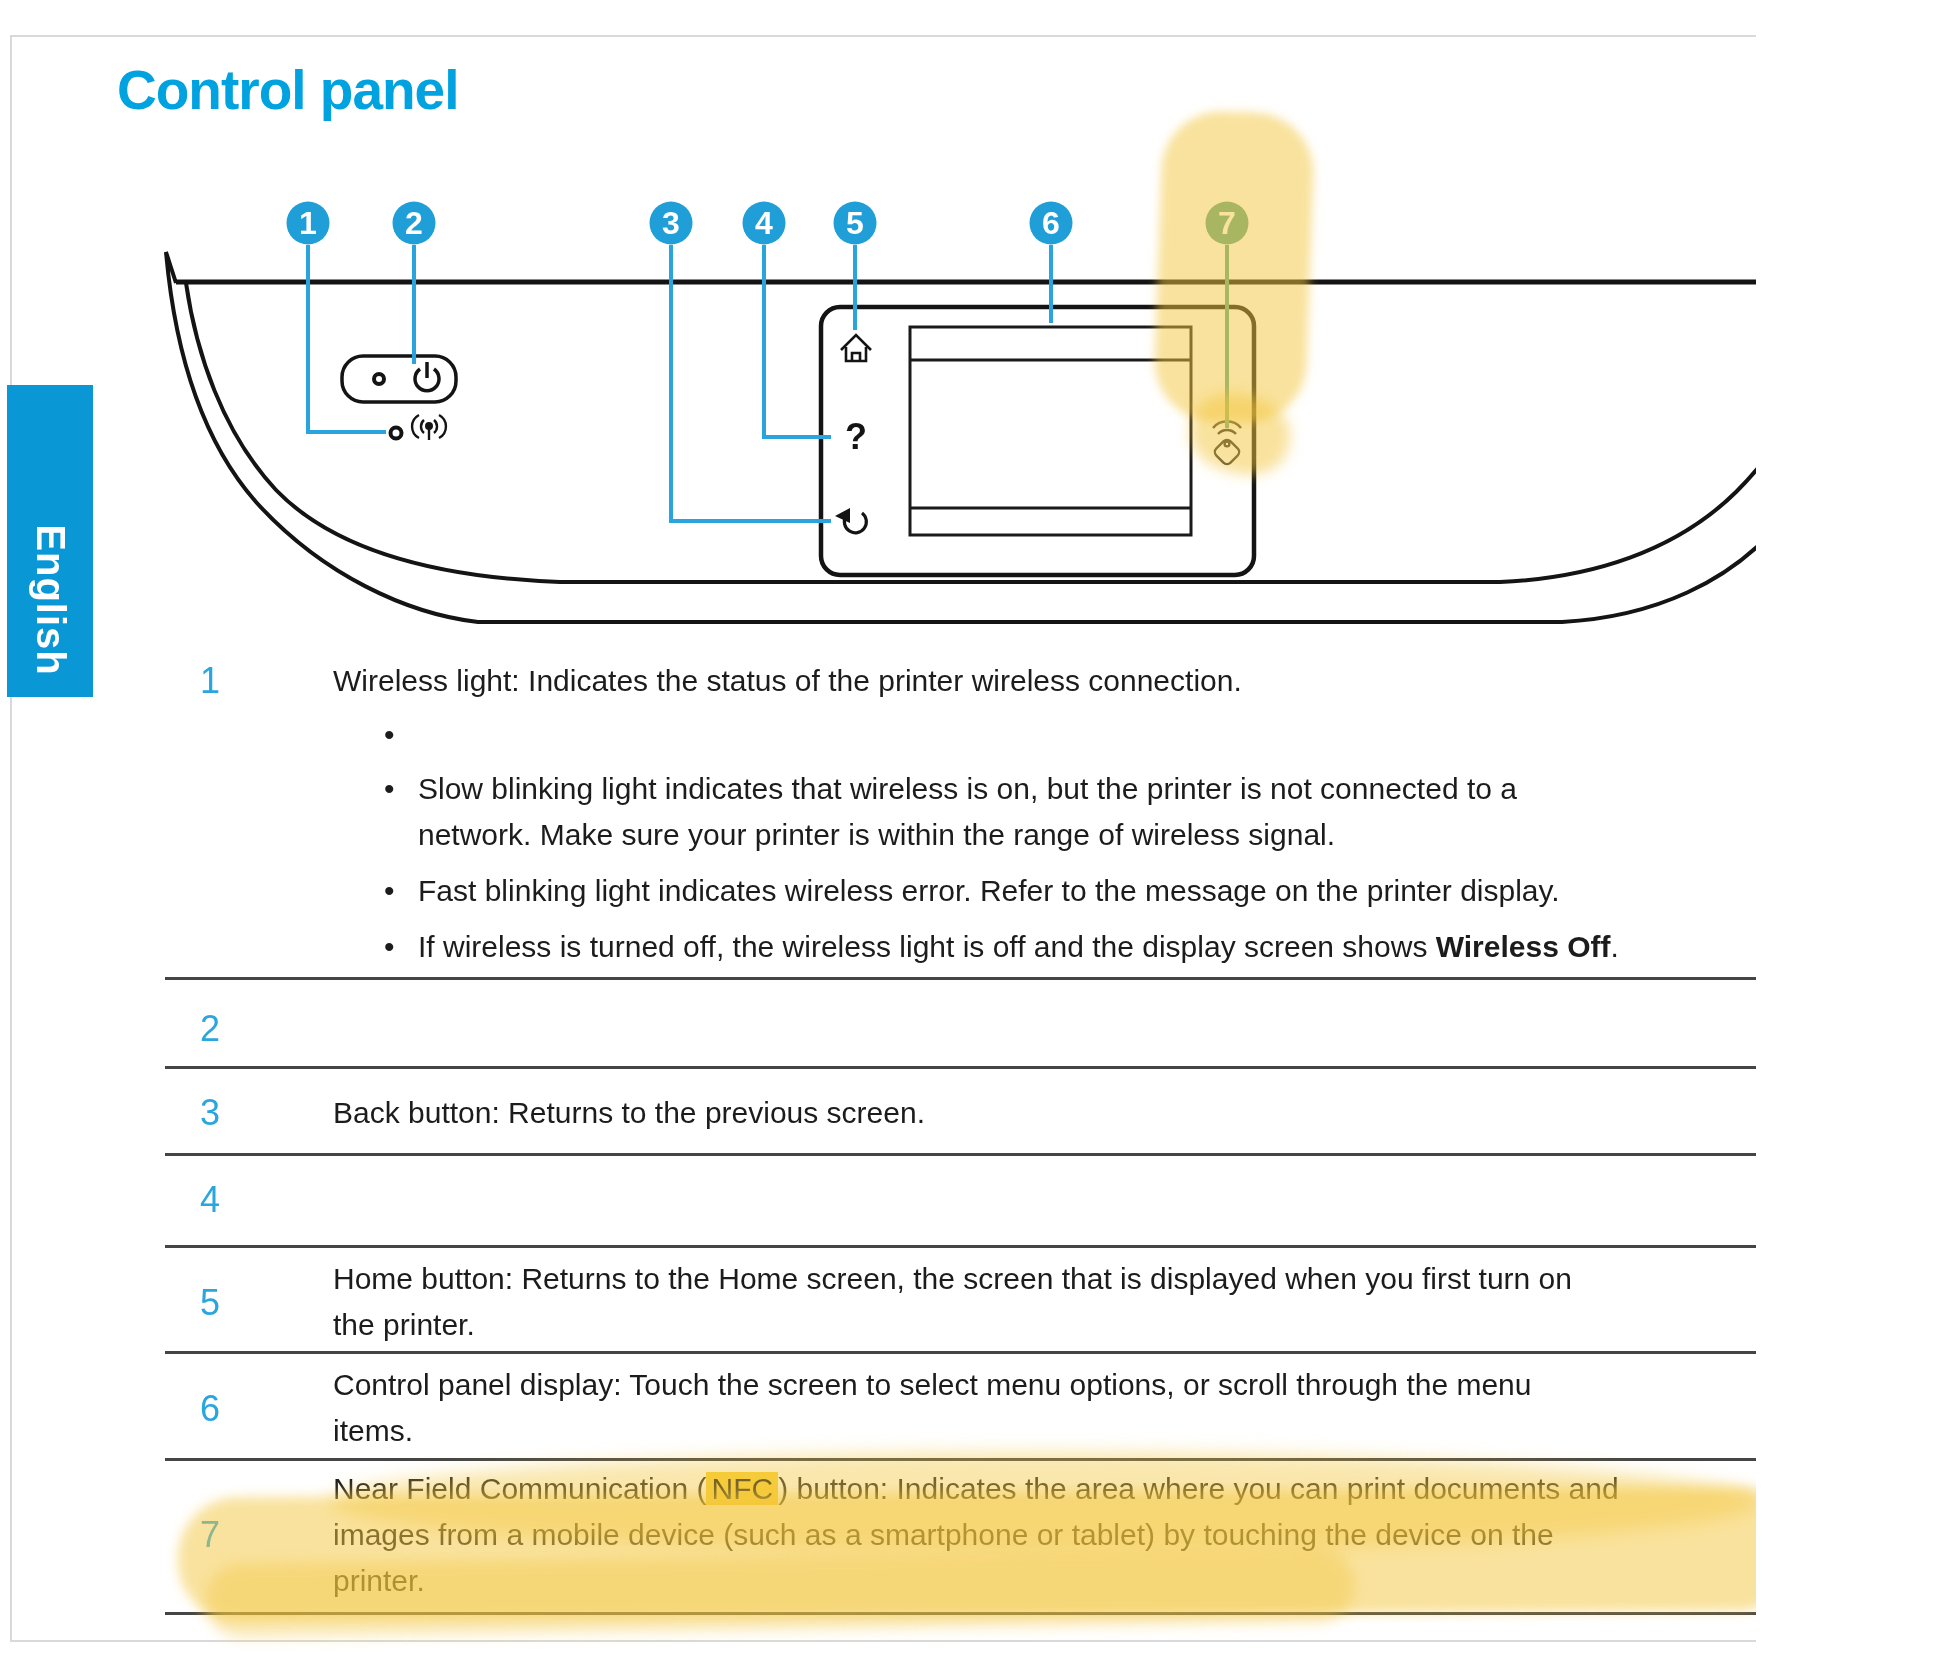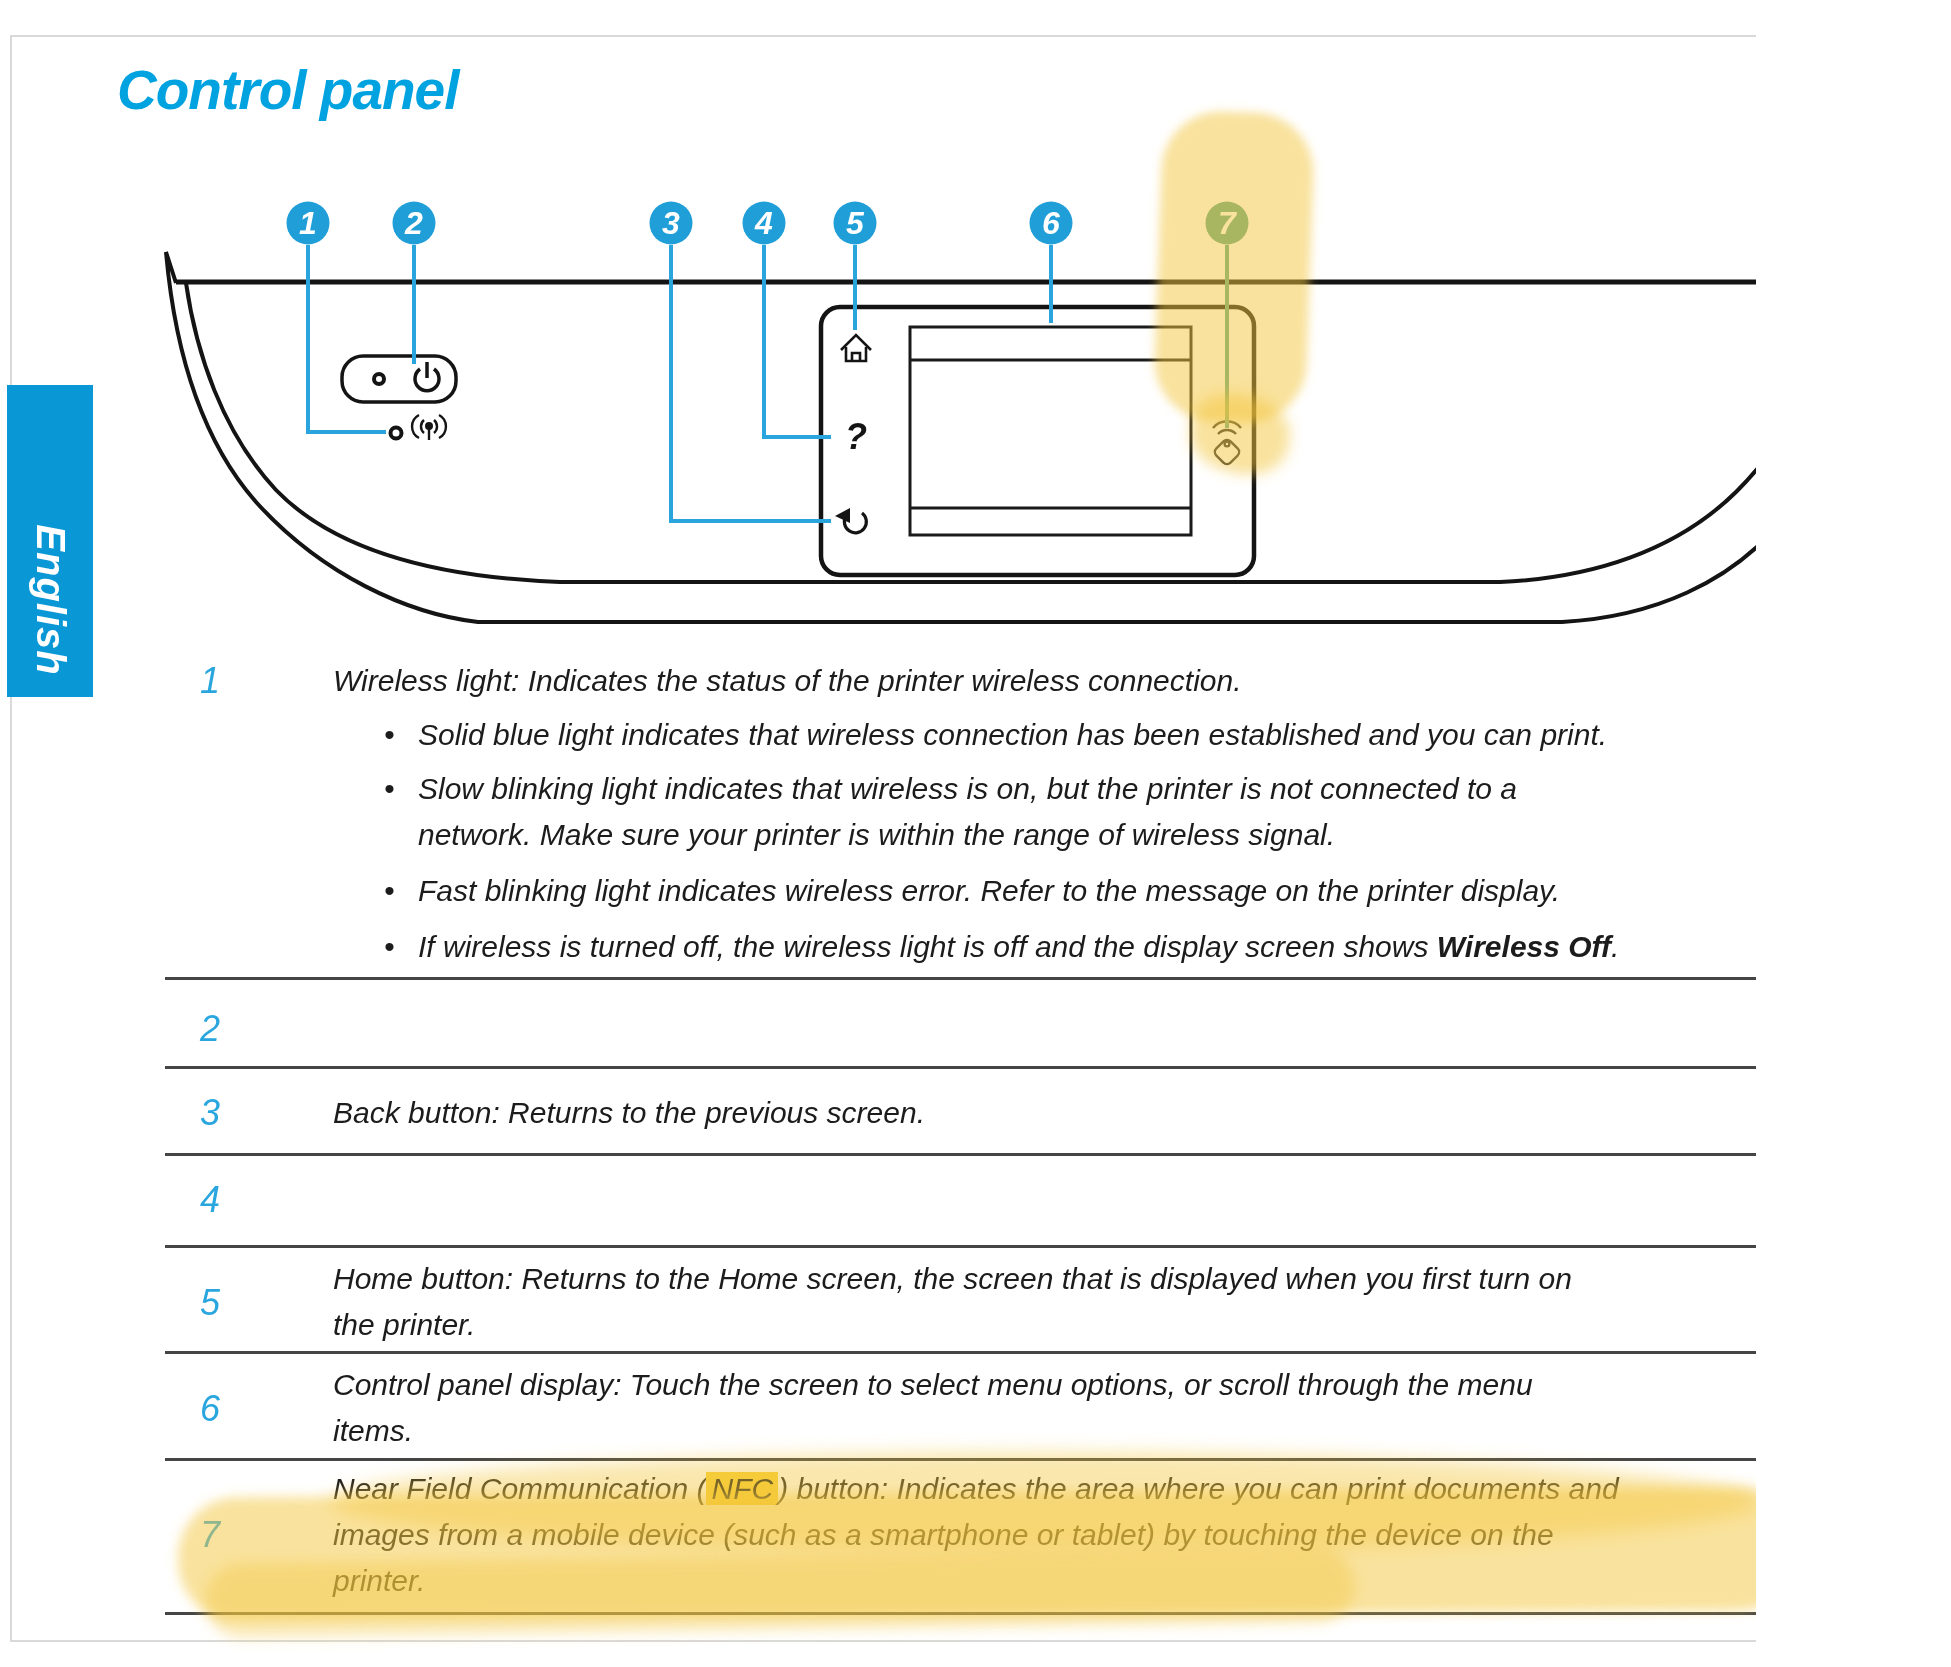--- a/index.html
+++ b/index.html
@@ -1,18 +1,18 @@
 <!DOCTYPE html>
 <html><head>
 <meta charset="utf-8">
 <style>
   html,body { margin:0; padding:0; background:#ffffff; }
   .screen {
     position:relative; width:1756px; height:1667px; background:#ffffff;
-    font-family:"Liberation Sans", sans-serif; overflow:hidden;font-style:italic;
+    font-family:"Liberation Sans", sans-serif; overflow:hidden;
   }
   .page-border {
     position:absolute; left:10px; top:35px; width:1931px; height:1603px;
     border:2px solid #d9d9d9;
   }
   .page-title {
     position:absolute; left:117px; top:58px;
     font-size:55px; font-weight:800; letter-spacing:-1px; color:#00a3e0;
   }
   .lang-tab {
@@ -156,21 +156,20 @@
         <circle cx="1227" cy="223" r="21.5" fill="#5ca687"></circle>
         <text x="1227" y="234" fill="#ffffff">7</text>
       </g>
     </g>
   </svg>
 
   <div class="num" style="left:188px; top:660px;">1</div>
   <div class="t" style="left:333px; top:664px;">Wireless light: Indicates the status of the printer wireless connection.</div>
 
   <span class="bdot" style="left:384px; top:718px;">•</span>
-  <div class="t" style="left:418px; top:718px;">Solid blue light indicates that wireless connection has been established and you can print.</div>
 
   <span class="bdot" style="left:384px; top:772px;">•</span>
   <div class="t" style="left:418px; top:818px;">network. Make sure your printer is within the range of wireless signal.</div>
   <div class="t" style="left:418px; top:772px;">Slow blinking light indicates that wireless is on, but the printer is not connected to a</div>
 
   <span class="bdot" style="left:384px; top:874px;">•</span>
   <div class="t" style="left:418px; top:874px;">Fast blinking light indicates wireless error. Refer to the message on the printer display.</div>
 
   <span class="bdot" style="left:384px; top:930px;">•</span>
   <div class="t" style="left:418px; top:930px;"><span>If wireless is turned off, the wireless light is off and the display screen shows </span><span class="bold">Wireless Off</span><span>.</span></div>

